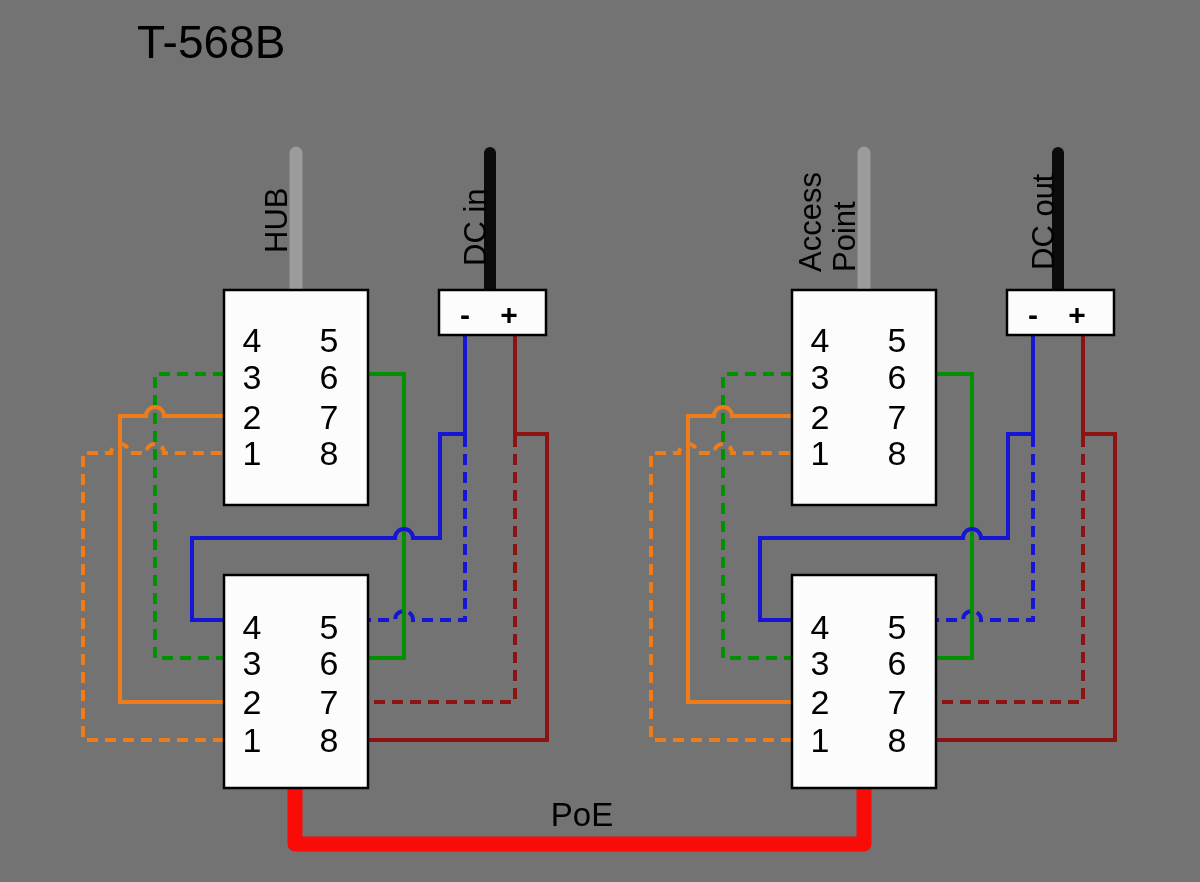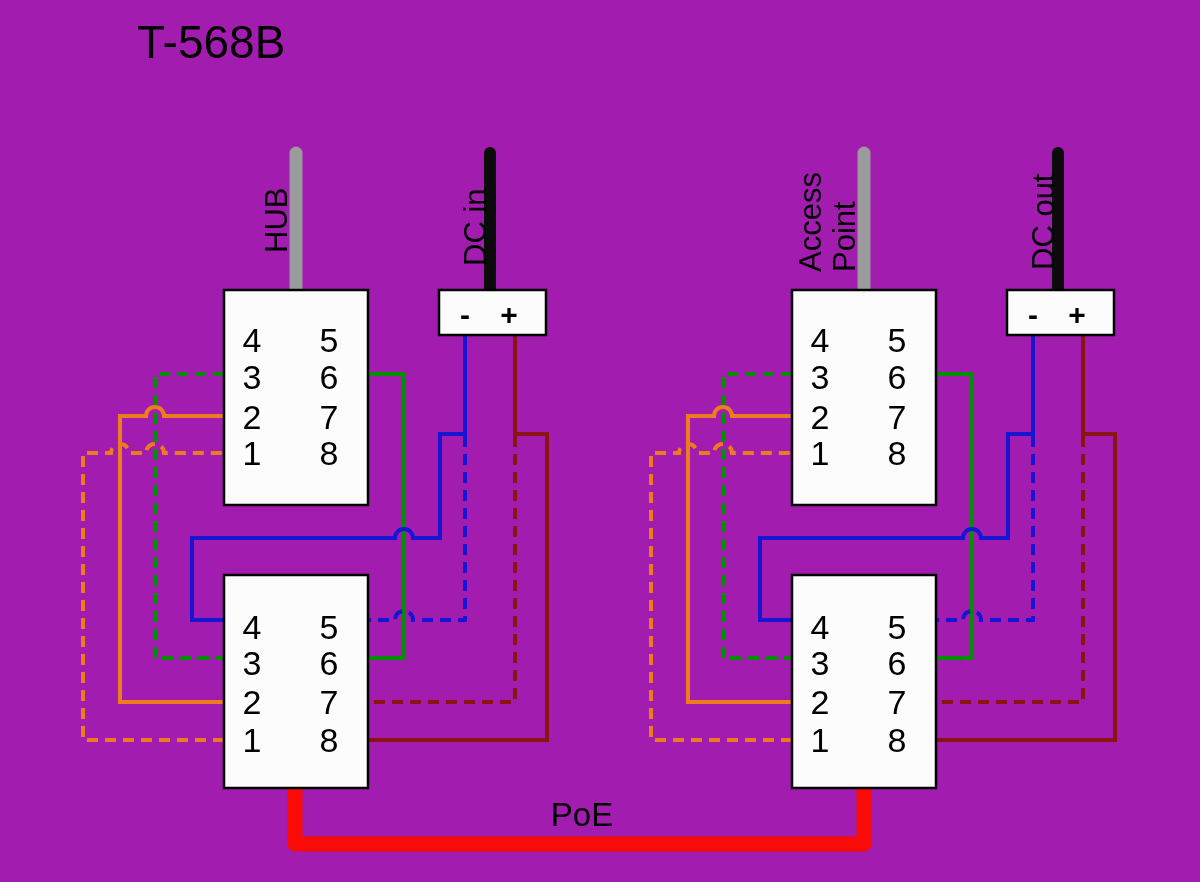--- a/index.html
+++ b/index.html
@@ -1,16 +1,16 @@
 <!DOCTYPE html>
 <html><head>
 <meta charset="utf-8">
 <style>
   html,body{margin:0;padding:0;background:#FCFCFC;}
-  .stage{position:relative;width:1200px;height:882px;background:#a21caf;overflow:hidden;}
+  .stage{position:relative;width:1200px;height:882px;background:#737373;overflow:hidden;}
   svg{display:block;}
   text{font-family:"Liberation Sans","DejaVu Sans",sans-serif;fill:#000;}
 </style>
 </head>
 <body>
 
 <div class="stage">
   <svg width="1200" height="882" viewBox="0 0 1200 882">
     <text x="137" y="58" font-size="46">T-568B</text>
     <path id="poe-cable" fill="none" stroke-width="15" stroke-linejoin="round" d="M295 786 V844 H864 V786" stroke="#F90B07"></path>

